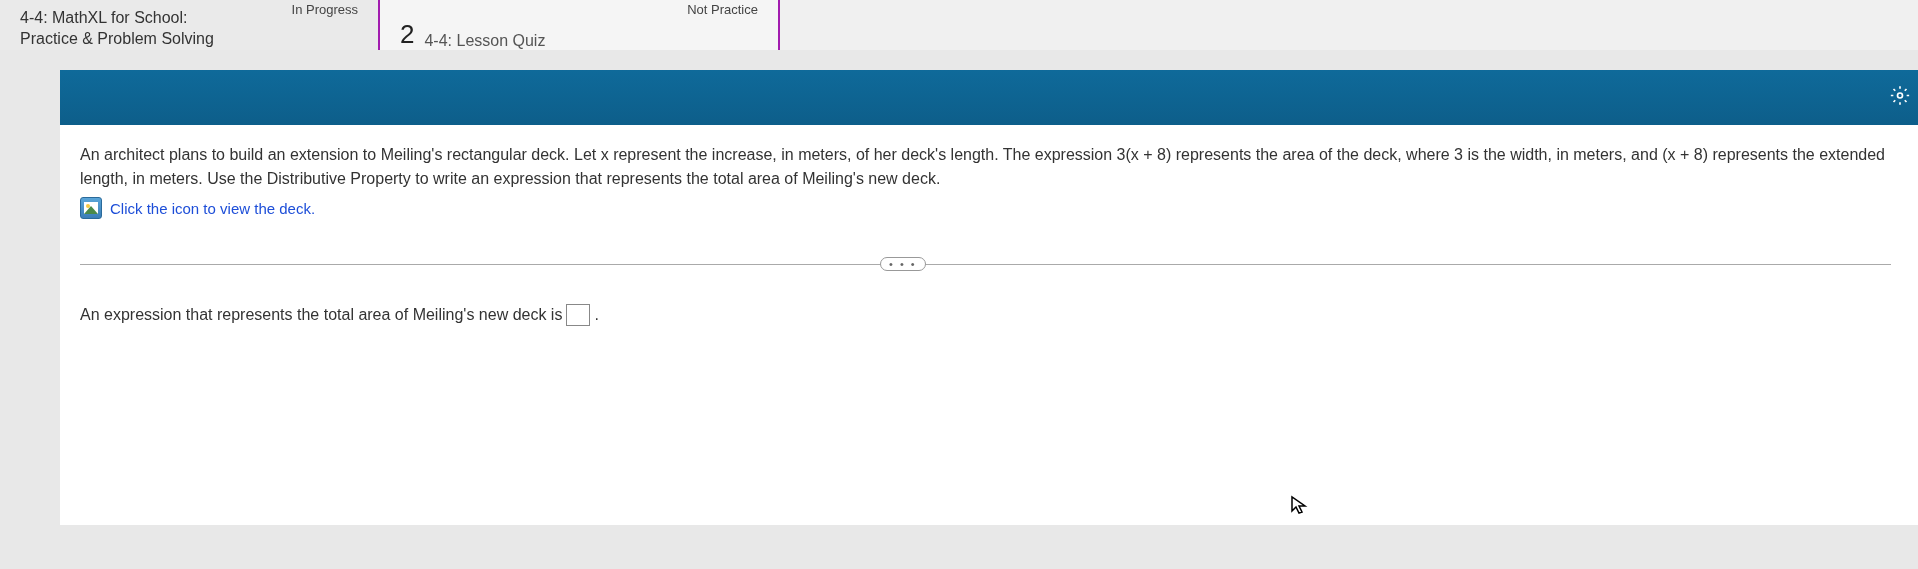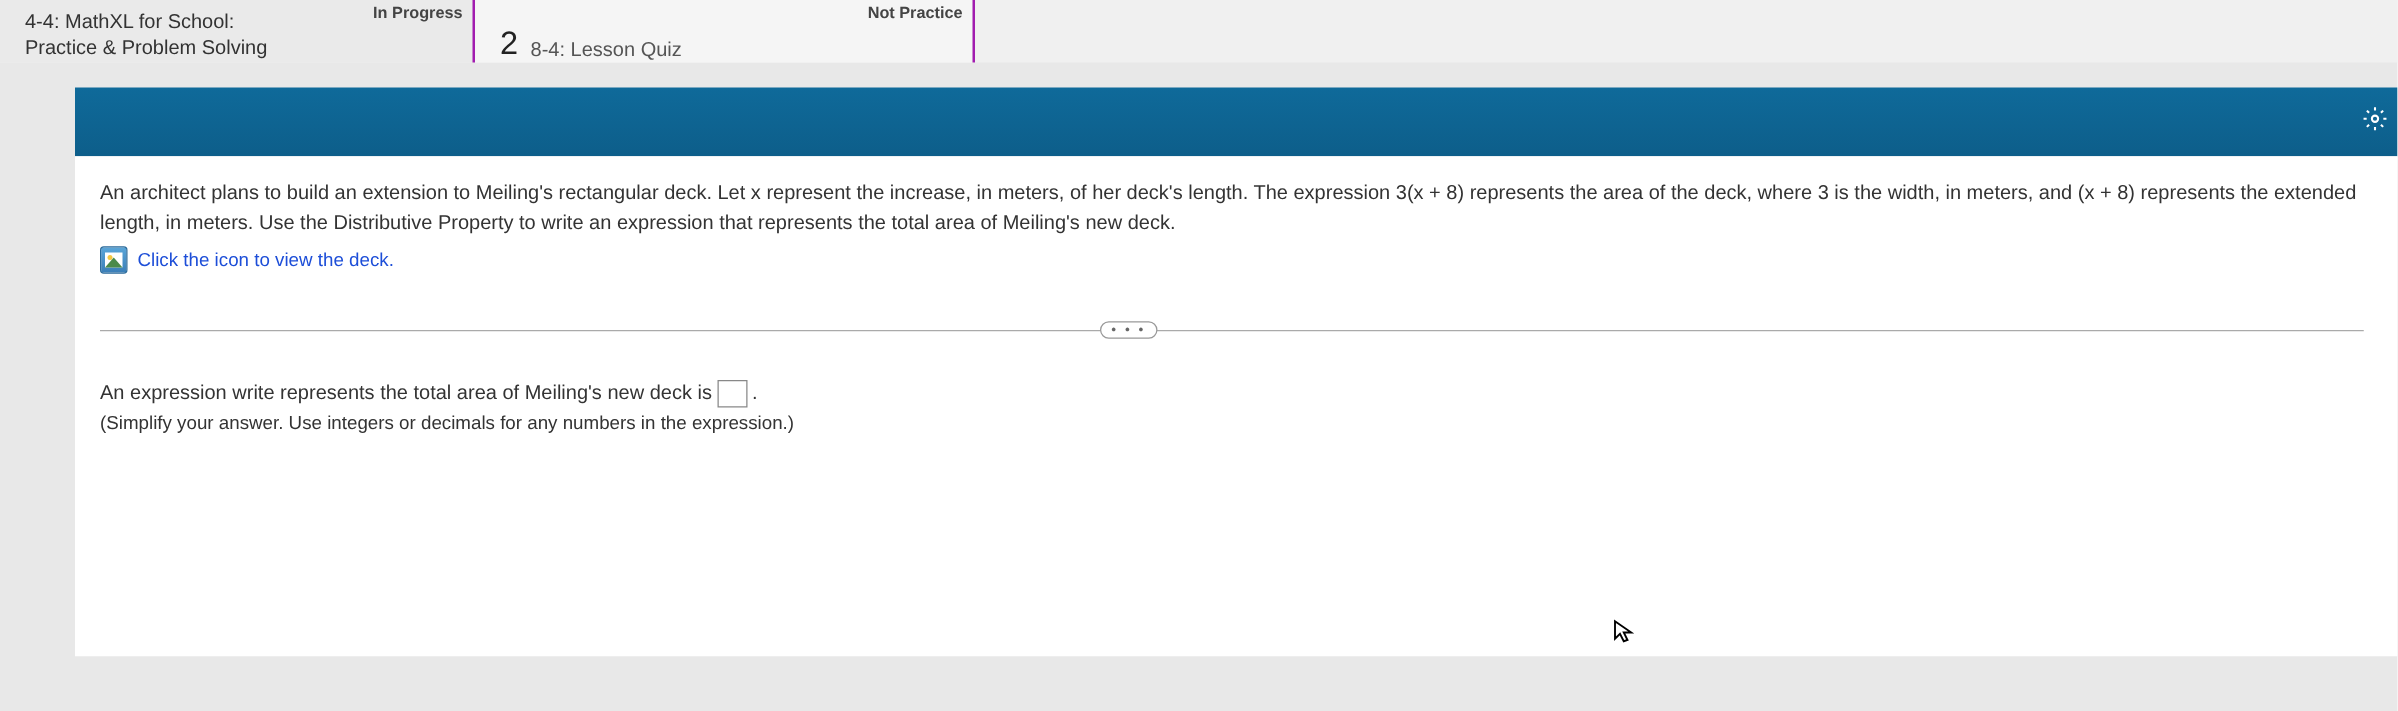--- a/index.html
+++ b/index.html
@@ -35,24 +35,23 @@
       background: #f5f5f5;
     }
     .tab-title {
       font-size: 16px;
       color: #333;
       line-height: 1.3;
     }
     .tab-status {
       position: absolute;
       top: 2px;
-      right: 8px;
+      right: 20px;
       font-size: 13px;
       color: #444;
-      font-weight: bold;
     }
     .tab-number {
       font-size: 26px;
       color: #222;
       margin-right: 10px;
       font-weight: 400;
     }
     .tab-2-title {
       font-size: 16px;
       color: #555;
@@ -196,21 +195,21 @@
 <body>
 
 <div class="tabs-bar">
   <div class="tab tab-1">
     <div class="tab-title" style="white-space:pre-line;">4-4: MathXL for School:
 Practice &amp; Problem Solving</div>
     <div class="tab-status">In Progress</div>
   </div>
   <div class="tab tab-2">
     <span class="tab-number">2</span>
-    <span class="tab-2-title">8-4: Lesson Quiz</span>
+    <span class="tab-2-title">4-4: Lesson Quiz</span>
     <div class="tab-status">Not Practice</div>
   </div>
 </div>
 
 <div class="content-wrap">
   <div class="blue-bar">
     <span class="gear-btn">
       <svg width="20" height="20" viewBox="0 0 24 24" fill="none" stroke="white" stroke-width="2">
         <circle cx="12" cy="12" r="3"></circle>
         <path d="M12 1v3M12 20v3M4.2 4.2l2.1 2.1M17.7 17.7l2.1 2.1M1 12h3M20 12h3M4.2 19.8l2.1-2.1M17.7 6.3l2.1-2.1"></path>
@@ -227,25 +226,24 @@
       <span class="icon-text">Click the icon to view the deck.</span>
     </div>
 
     <div class="divider-row">
       <div class="divider-line"></div>
       <div class="divider-pill">• • •</div>
     </div>
 
     <div class="answer-area">
       <div class="answer-line">
-        <span>An expression write represents the total area of Meiling's new deck is </span>
+        <span>An expression that represents the total area of Meiling's new deck is </span>
         <input class="answer-input" type="text" value="" style="">
         <span>.</span>
       </div>
-      <div class="answer-hint">(Simplify your answer. Use integers or decimals for any numbers in the expression.)</div>
     </div>
 
     <div class="cursor-icon">
       <svg width="18" height="22" viewBox="0 0 18 22" fill="none" stroke="#000" stroke-width="1.5">
         <path d="M2 2 L2 16 L6 12 L9 18 L12 17 L9 11 L15 11 Z" fill="white"></path>
       </svg>
     </div>
   </div>
 </div>
 

